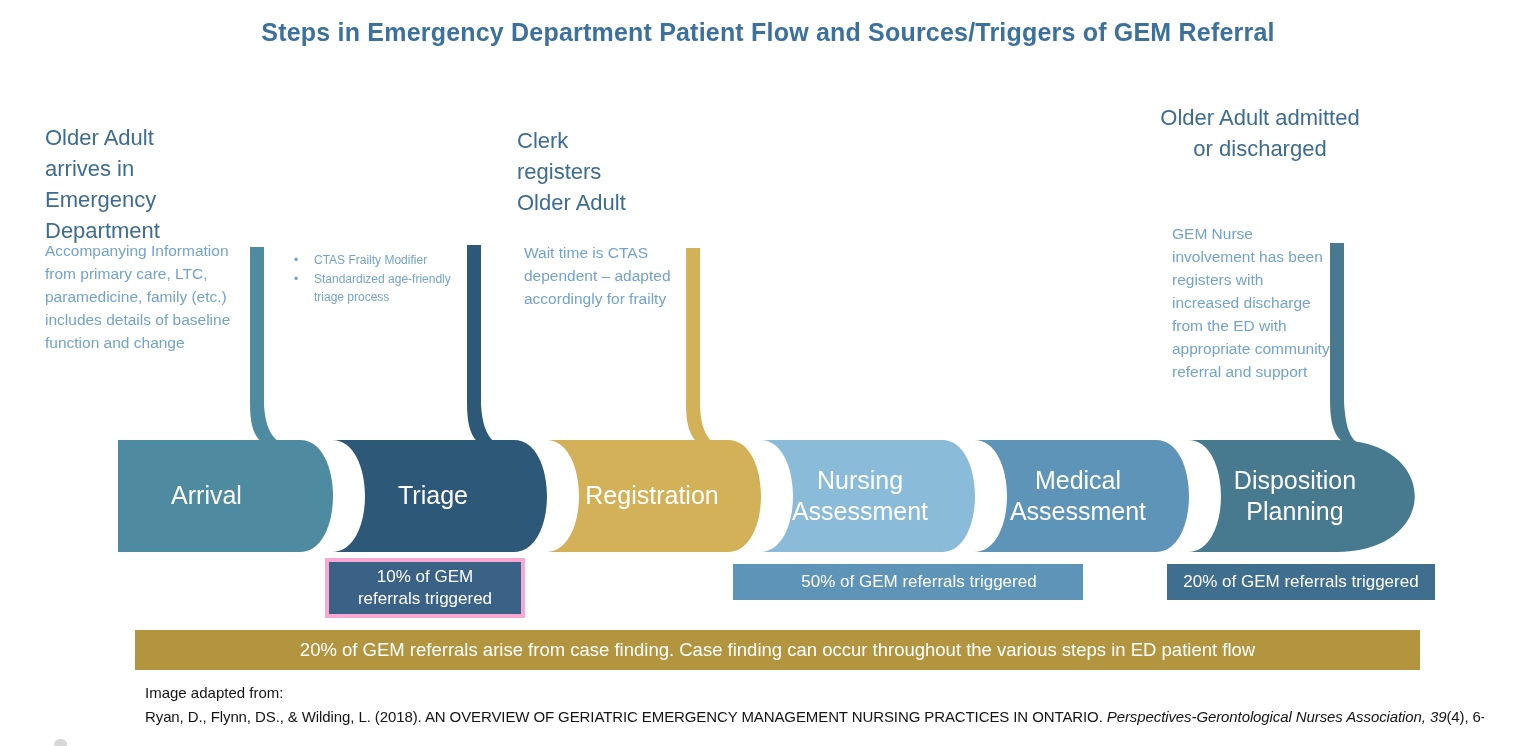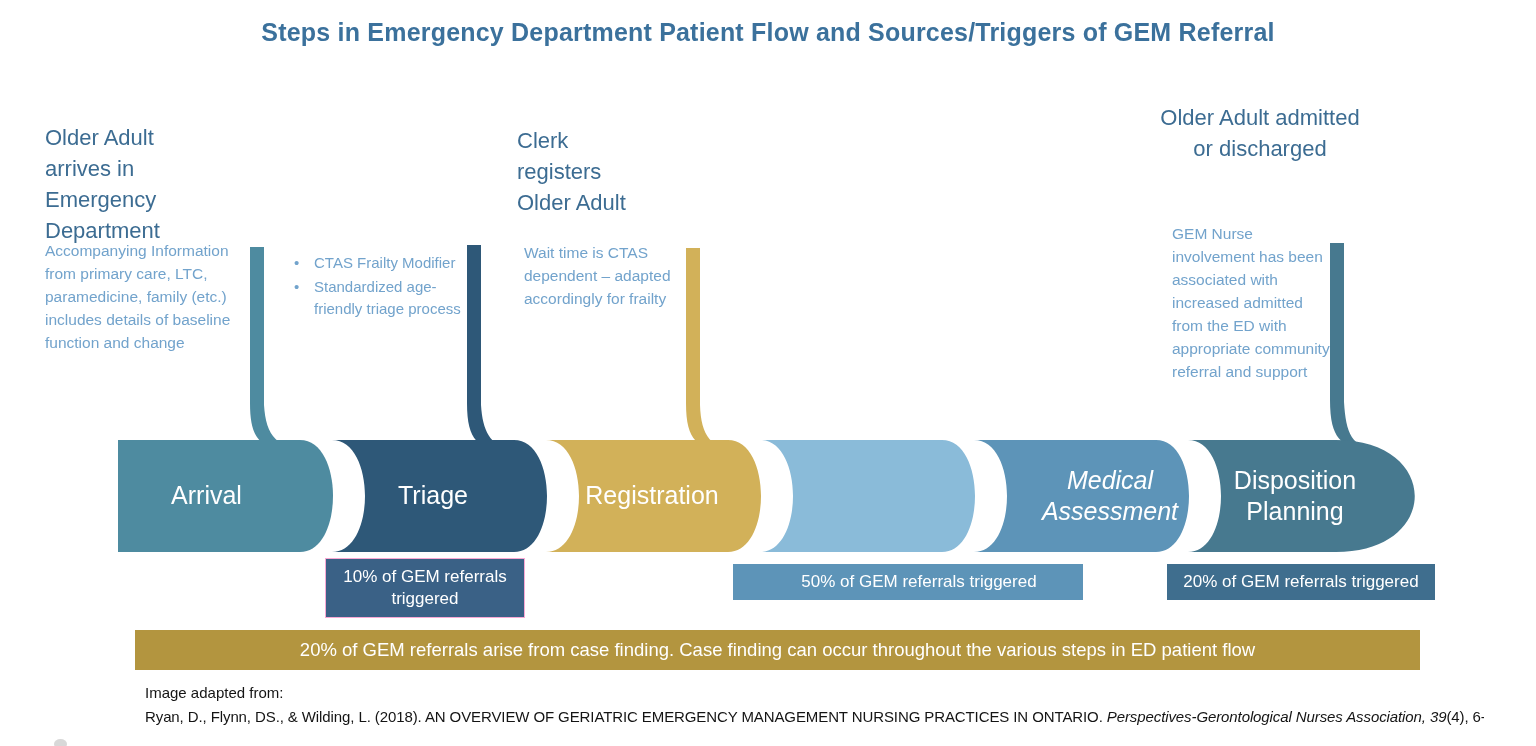--- a/index.html
+++ b/index.html
@@ -14,40 +14,40 @@
 
   .h1 { left:45px;  top:122px; width:180px; }
   .n1 { left:45px;  top:240px; width:202px; }
   .h2 { left:287px; top:125px; width:155px; }
   .h3 { left:517px; top:125px; width:140px; }
   .n3 { left:524px; top:242px; width:158px; }
   .h4 { left:1160px; top:102px; width:200px; text-align:center; }
   .n4 { left:1172px; top:223px; width:160px; }
 
   ul.bullets { position:absolute; left:290px; top:252px; width:178px; list-style:none;
-               font-size:15px; line-height:1.45; color:#72A3CC; }
+               font-size:12px; line-height:1.45; color:#72A3CC; }
   ul.bullets li { position:relative; padding-left:24px; margin-bottom:2px; }
   ul.bullets li::before { content:"•"; position:absolute; left:4px; top:0; color:#72A3CC; }
 
   svg.flow { position:absolute; left:0; top:0; width:1536px; height:746px; }
 
   .step-label { position:absolute; top:440px; height:112px; display:flex; align-items:center;
                 justify-content:center; text-align:center; color:#ffffff; font-size:25px;
                 line-height:1.25; }
   .sl1 { left:114px; width:185px; }
   .sl2 { left:348px; width:170px; }
   .sl3 { left:562px; width:180px; }
   .sl4 { left:770px; width:180px; }
-  .sl5 { left:1020px; width:180px;font-style:italic; }
+  .sl5 { left:988px; width:180px; }
   .sl6 { left:1200px; width:190px; }
 
   .badge { position:absolute; display:flex; align-items:center; justify-content:center;
            text-align:center; color:#ffffff; font-size:17px; line-height:1.3; }
   .badge-10 { left:325px; top:558px; width:200px; height:60px; padding:0 17px;
-              border:1px solid #f9a8d4; }
+              border:4px solid #f9a8d4; }
   .badge-50 { left:733px;  top:564px; width:350px; height:36px; }
   .badge-20 { left:1167px; top:564px; width:268px; height:36px; }
 
   .case-bar { position:absolute; left:135px; top:630px; width:1285px; height:40px;
               display:flex; align-items:center; justify-content:center;
               color:#ffffff; font-size:18.5px; }
 
   .cite-1 { position:absolute; left:145px; top:684px; font-size:15px; color:#141414; }
   .cite-2 { position:absolute; left:145px; top:708px; font-size:15px; color:#141414;
             white-space:nowrap; letter-spacing:-0.1px; }
@@ -74,36 +74,37 @@
     <path d="M332,440 L514,440 C558,440 558,552 514,552 L332,552 C376,552 376,440 332,440 Z" fill="#2E5878"></path>
     <path d="M546,440 L728,440 C772,440 772,552 728,552 L546,552 C590,552 590,440 546,440 Z" fill="#D2B159"></path>
     <path d="M760,440 L942,440 C986,440 986,552 942,552 L760,552 C804,552 804,440 760,440 Z" fill="#8ABBD9"></path>
     <path d="M974,440 L1156,440 C1200,440 1200,552 1156,552 L974,552 C1018,552 1018,440 974,440 Z" fill="#5D94B8"></path>
     <path d="M1188,440 L1336,440 C1441,440 1441,552 1336,552 L1188,552 C1232,552 1232,440 1188,440 Z" fill="#47798F"></path>
   </svg>
 
   <div class="step-label sl1">Arrival</div>
   <div class="step-label sl2">Triage</div>
   <div class="step-label sl3">Registration</div>
+  <div class="step-label sl4">Nursing Assessment</div>
   <div class="step-label sl5">Medical Assessment</div>
   <div class="step-label sl6">Disposition Planning</div>
 
   <div class="col-heading h1">Older Adult arrives in Emergency Department</div>
   <div class="col-note n1">Accompanying Information from primary care, LTC, paramedicine, family (etc.) includes details of baseline function and change</div>
 
   <ul class="bullets">
     <li>CTAS Frailty Modifier</li>
     <li>Standardized age-friendly triage process</li>
   </ul>
 
   <div class="col-heading h3">Clerk registers Older Adult</div>
   <div class="col-note n3">Wait time is CTAS dependent – adapted accordingly for frailty</div>
 
   <div class="col-heading h4">Older Adult admitted or discharged</div>
-  <div class="col-note n4">GEM Nurse involvement has been associated with increased admitted from the ED with appropriate community referral and support</div>
+  <div class="col-note n4">GEM Nurse involvement has been registers with increased discharge from the ED with appropriate community referral and support</div>
 
   <div class="badge badge-10" style="background:#3A6186;">10% of GEM referrals triggered</div>
   <div class="badge badge-50" style="background:#5D94B8;padding-left:22px;">50% of GEM referrals triggered</div>
   <div class="badge badge-20" style="background:#3F6E8E;">20% of GEM referrals triggered</div>
 
   <div class="case-bar" style="background:#B3953F;">20% of GEM referrals arise from case finding. Case finding can occur throughout the various steps in ED patient flow</div>
 
   <div class="cite-1">Image adapted from:</div>
   <div class="cite-2"><span>Ryan, D., Flynn, DS., &amp; Wilding, L. (2018). AN OVERVIEW OF GERIATRIC EMERGENCY MANAGEMENT NURSING PRACTICES IN ONTARIO. </span><span class="it">Perspectives-Gerontological Nurses Association, 39</span><span>(4), 6-13.</span></div>
 

